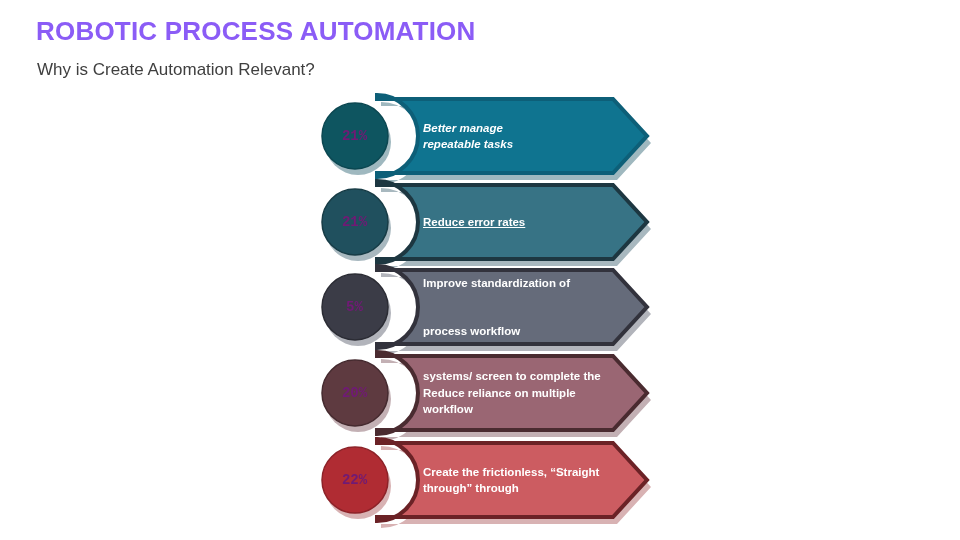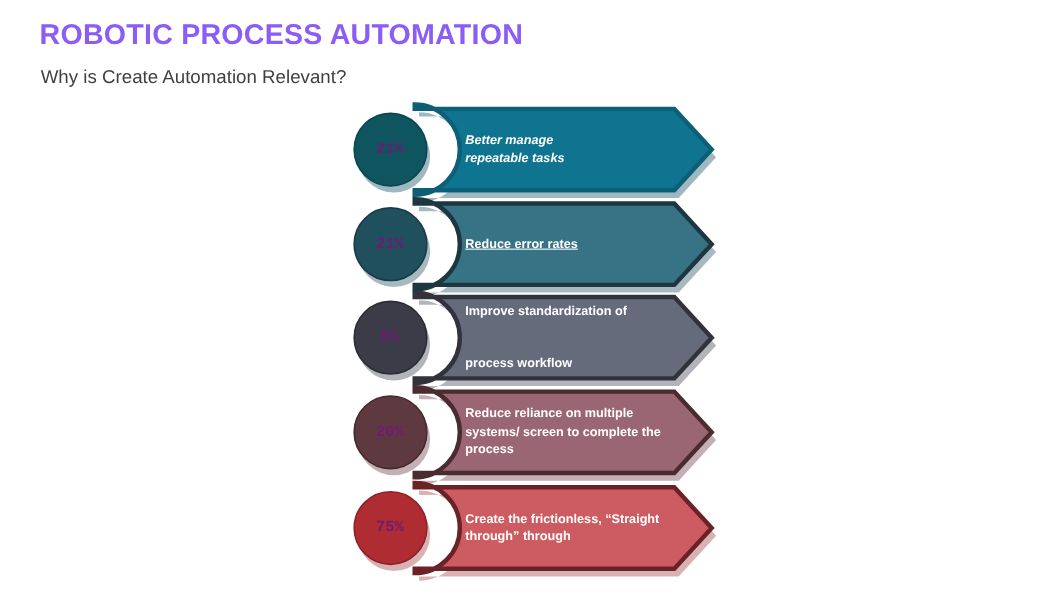--- a/index.html
+++ b/index.html
@@ -143,33 +143,33 @@
       </div>
       <div class="row" style="top: 356px; height: 74px;">
         <svg class="row-svg" width="345" height="87" viewBox="0 0 345 87">
           <path d="M 62 -4 L 62 0 L 298 0 L 332 37 L 298 74 L 62 74 L 62 78 A 41 41 0 0 0 62 -4 Z" fill="#c3b0b4" transform="translate(4,7)"></path>
           <circle cx="43" cy="43" r="33" fill="#c3b0b4"></circle>
           <path d="M 62 -4 L 62 0 L 298 0 L 332 37 L 298 74 L 62 74 L 62 78 A 41 41 0 0 0 62 -4 Z" fill="#9a6673" stroke="#4a2b30" stroke-width="4" stroke-linejoin="miter"></path>
           <circle cx="40" cy="37" r="33" fill="#5e3a40" stroke="#452a2f" stroke-width="1.5"></circle>
         </svg>
         <div class="pct-label" style="height: 74px;">20%</div>
         <div class="row-label" style="height: 74px;">
+          <div>systems/ screen to complete the</div>
           <div>Reduce reliance on multiple</div>
-          <div>systems/ screen to complete the</div>
-          <div>process</div>
+          <div>workflow</div>
         </div>
       </div>
       <div class="row" style="top: 443px; height: 74px;">
         <svg class="row-svg" width="345" height="87" viewBox="0 0 345 87">
           <path d="M 62 -4 L 62 0 L 298 0 L 332 37 L 298 74 L 62 74 L 62 78 A 41 41 0 0 0 62 -4 Z" fill="#d8b2b3" transform="translate(4,7)"></path>
           <circle cx="43" cy="43" r="33" fill="#d8b2b3"></circle>
           <path d="M 62 -4 L 62 0 L 298 0 L 332 37 L 298 74 L 62 74 L 62 78 A 41 41 0 0 0 62 -4 Z" fill="#cc5c61" stroke="#6b2226" stroke-width="4" stroke-linejoin="miter"></path>
           <circle cx="40" cy="37" r="33" fill="#b02c33" stroke="#8d2228" stroke-width="1.5"></circle>
         </svg>
-        <div class="pct-label" style="height: 74px;">75%</div>
+        <div class="pct-label" style="height: 74px;">22%</div>
         <div class="row-label" style="height: 74px; justify-content: center;">
           <div>Create the frictionless, “Straight</div>
           <div>through” through</div>
         </div>
       </div>
     </div>
 
 </div>
 
 </body></html>

